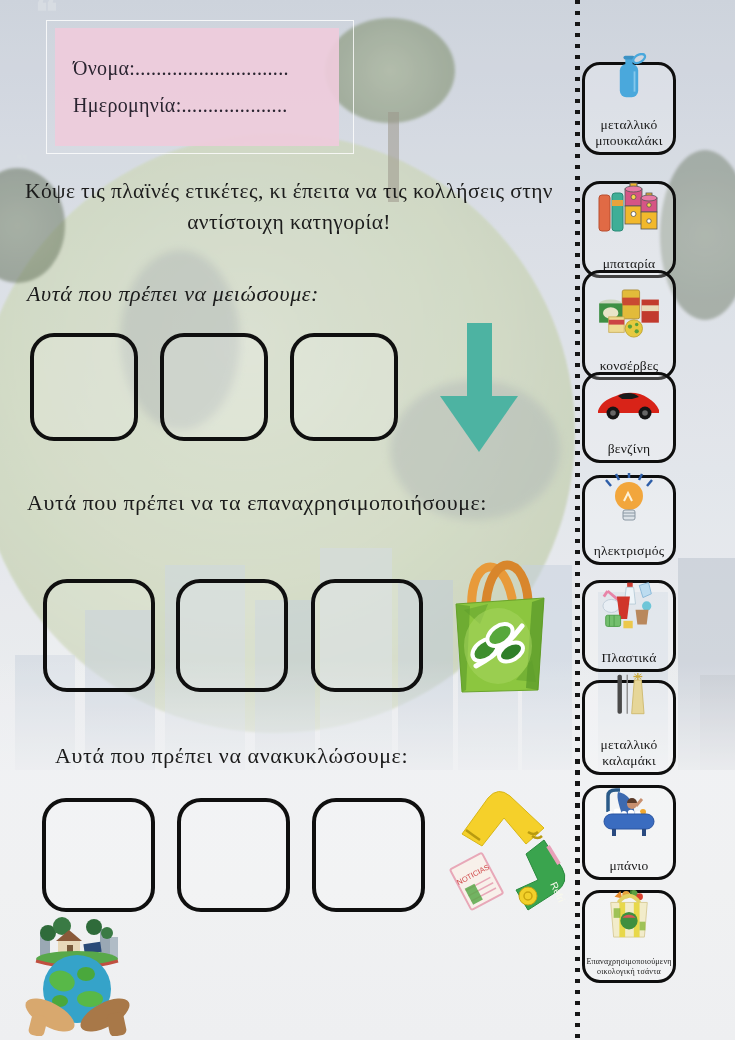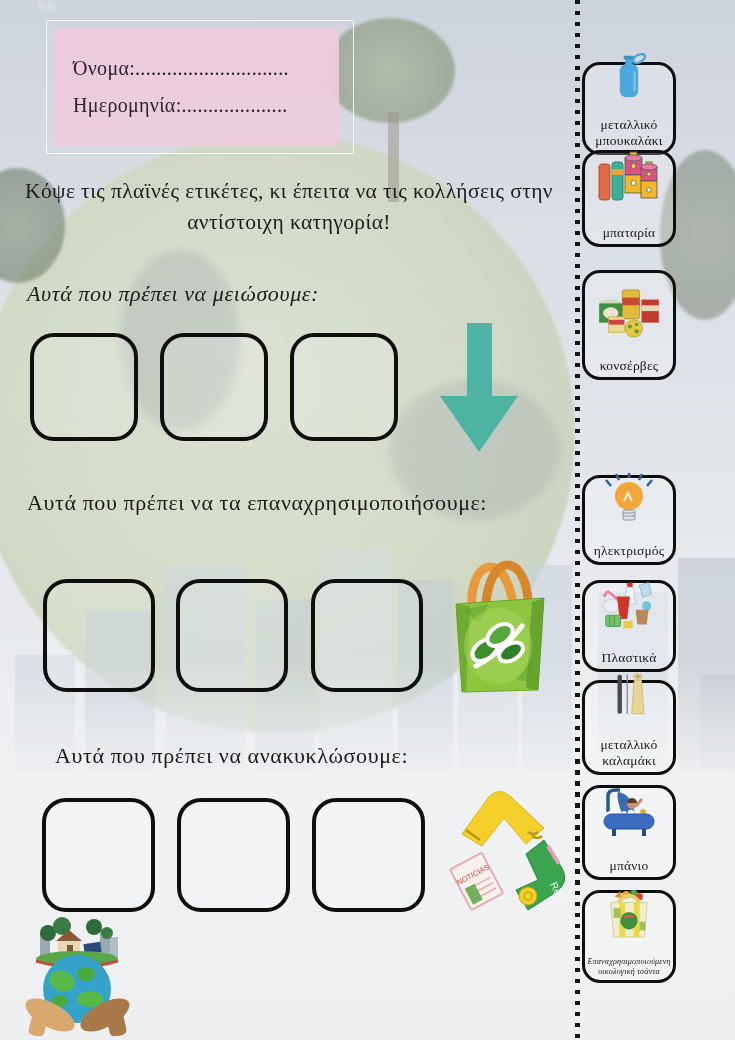--- a/index.html
+++ b/index.html
@@ -59,21 +59,21 @@
     position:absolute;left:582px;width:94px;box-sizing:border-box;
     border:3px solid #0e0e0e;border-radius:18px;background:rgba(255,255,255,.22);
     display:flex;flex-direction:column;align-items:center;justify-content:flex-end;
     padding:4px 2px 3px 2px;
     gap:18px;
   }
   .card-icon{flex:0 0 auto;}
   .card-label{
     text-align:center;color:#171717;font-size:13.5px;line-height:1.18;letter-spacing:.2px;width:88px;
   }
-  .card-label.tiny{font-size:8px;line-height:1.25;width:90px;font-style:italic;}
+  .card-label.tiny{font-size:8px;line-height:1.25;width:90px;}
 </style>
 </head>
 <body>
 
 <div class="page">
 
   <div class="abs globe"></div>
   <div class="abs land" style="left:390px;top:380px;width:170px;height:140px;"></div>
   <div class="abs land" style="left:120px;top:250px;width:120px;height:180px;"></div>
   <div class="abs treeblob" style="left:325px;top:18px;width:130px;height:105px;background:radial-gradient(circle,#8a9a6e 0%,#66794f 70%);opacity:.55;"></div>
@@ -189,21 +189,21 @@
     <svg class="card-icon" width="60" height="46" viewBox="0 0 60 50">
       <rect x="20" y="12" width="20" height="36" rx="7" fill="#4aa8dc"></rect>
       <line x1="36" y1="20" x2="36" y2="42" stroke="#85c8ec" stroke-width="2"></line>
       <rect x="26" y="6" width="8" height="7" fill="#4aa8dc"></rect>
       <rect x="24" y="3" width="12" height="4" rx="2" fill="#3c92c4"></rect>
       <ellipse cx="41" cy="6" rx="7" ry="4" fill="none" stroke="#4aa8dc" stroke-width="2.5" transform="rotate(-30 41 6)"></ellipse>
     </svg>
     <div class="card-label">μεταλλικό μπουκαλάκι</div>
   </div>
 
-  <div class="card" style="top:150px;height:97px;">
+  <div class="card" style="top:181px;height:97px;">
     <svg class="card-icon" width="68" height="58" viewBox="0 0 68 56">
       <rect x="4" y="14" width="11" height="36" rx="3" fill="#e06a45" stroke="#b84e30"></rect>
       <rect x="17" y="12" width="11" height="38" rx="3" fill="#3fae97" stroke="#2a8a76"></rect>
       <rect x="17" y="19" width="11" height="6" fill="#e8a33c"></rect>
       <rect x="35" y="2" width="7" height="6" fill="#f2b82c" stroke="#555"></rect>
       <rect x="30" y="8" width="17" height="17" fill="#d65585" stroke="#555" stroke-width=".8"></rect>
       <rect x="30" y="25" width="17" height="18" fill="#f2b82c" stroke="#555" stroke-width=".8"></rect>
       <ellipse cx="38.5" cy="8" rx="8.5" ry="3" fill="#e87aa5" stroke="#555" stroke-width=".8"></ellipse>
       <circle cx="38.5" cy="16" r="2.5" fill="#f8d44c" stroke="#555" stroke-width=".8"></circle>
       <circle cx="38.5" cy="33" r="2.5" fill="#ffffff" stroke="#555" stroke-width=".8"></circle>
@@ -229,20 +229,31 @@
       <rect x="12" y="30" width="16" height="16" fill="#eeda92" stroke="#c8a84a" stroke-width=".8"></rect>
       <rect x="12" y="33" width="16" height="5" fill="#cc4444"></rect>
       <circle cx="38" cy="42" r="9" fill="#e6c93f" stroke="#b89a20" stroke-width=".8"></circle>
       <circle cx="34" cy="40" r="2.2" fill="#58a038"></circle>
       <circle cx="41" cy="45" r="2.2" fill="#58a038"></circle>
       <circle cx="41" cy="38" r="1.8" fill="#58a038"></circle>
     </svg>
     <div class="card-label">κονσέρβες</div>
   </div>
 
+  <div class="card" style="top:372px;height:91px;">
+    <svg class="card-icon" width="66" height="40" viewBox="0 0 66 38">
+      <path d="M2 27 C4 20 10 15 20 12 C30 7 44 8 52 14 C57 17 61 21 63 26 L63 29 L2 29 Z" fill="#d82318"></path>
+      <path d="M22 12 C28 8 38 8 43 13 L36 15 L26 15 Z" fill="#1a1a1a"></path>
+      <circle cx="17" cy="29" r="6.5" fill="#151515"></circle>
+        <circle cx="17" cy="29" r="2.8" fill="#666"></circle>
+      <circle cx="49" cy="29" r="6.5" fill="#151515"></circle>
+        <circle cx="49" cy="29" r="2.8" fill="#666"></circle>
+    </svg>
+    <div class="card-label">βενζίνη</div>
+  </div>
 
   <div class="card" style="top:475px;height:90px;">
     <svg class="card-icon" width="60" height="52" viewBox="0 0 60 52">
       <line x1="12" y1="13" x2="7" y2="7" stroke="#2e5ea8" stroke-width="2.5"></line>
       <line x1="20" y1="7" x2="17" y2="1" stroke="#2e5ea8" stroke-width="2.5"></line>
       <line x1="30" y1="5" x2="30" y2="0" stroke="#2e5ea8" stroke-width="2.5"></line>
       <line x1="40" y1="7" x2="43" y2="1" stroke="#2e5ea8" stroke-width="2.5"></line>
       <line x1="48" y1="13" x2="53" y2="7" stroke="#2e5ea8" stroke-width="2.5"></line>
       <circle cx="30" cy="23" r="14" fill="#f2a63c"></circle>
       <polyline points="25,28 29,20 33,28" fill="none" stroke="#fdf2d8" stroke-width="2"></polyline>

